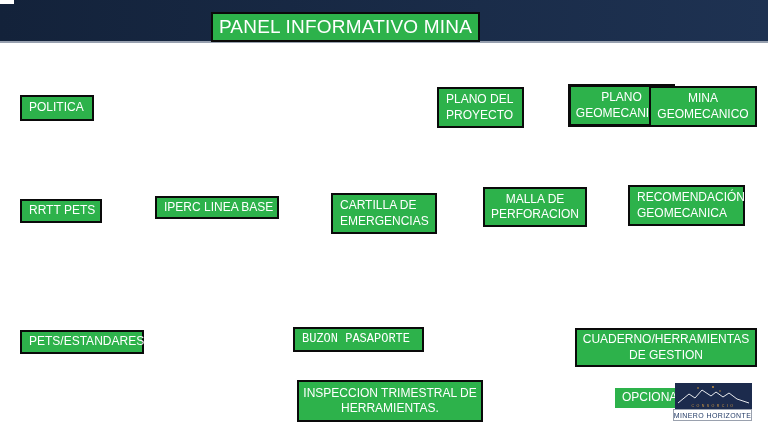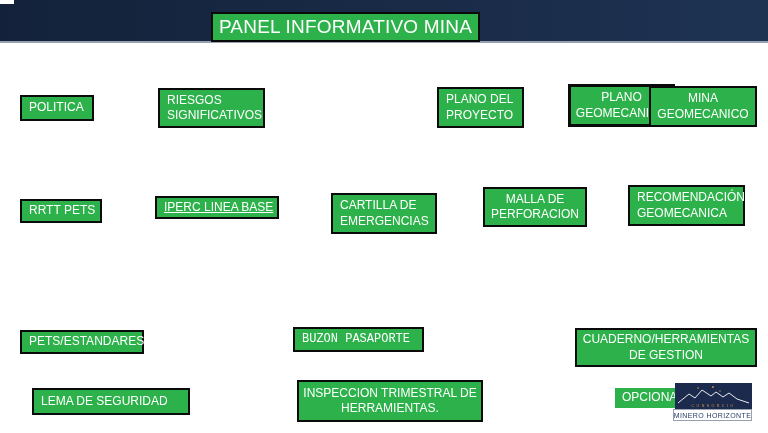--- a/index.html
+++ b/index.html
@@ -28,21 +28,21 @@
   .gbox.left{justify-content:flex-start;padding-left:7px;padding-right:3px;text-align:left;}
   .gbox.center{justify-content:center;text-align:center;padding:0 2px;}
   .gbox.thick{border-width:3px;}
   .gbox.noborder{border:none;}
   .p0{left:20px;top:95px;width:74px;height:26px;}
   .p1{left:158px;top:88px;width:107px;height:40px;}
   .p2{left:437px;top:87px;width:87px;height:41px;}
   .p3{left:533px;top:84px;width:107px;height:43px;margin-left:35px;}
   .p4{left:649px;top:86px;width:108px;height:41px;}
   .p5{left:20px;top:199px;width:82px;height:24px;}
-  .p6{left:155px;top:196px;width:124px;height:23px;text-decoration:underline;}
+  .p6{left:155px;top:196px;width:124px;height:23px;}
   .p7{left:331px;top:193px;width:106px;height:41px;}
   .p8{left:483px;top:187px;width:104px;height:40px;}
   .p9{left:628px;top:185px;width:117px;height:41px;}
   .p10{left:20px;top:330px;width:124px;height:24px;}
   .p11{left:293px;top:327px;width:131px;height:25px;font-family:Liberation Mono, monospace;}
   .p12{left:575px;top:328px;width:182px;height:39px;}
   .p13{left:32px;top:388px;width:158px;height:27px;}
   .p14{left:297px;top:380px;width:186px;height:42px;}
   .p15{left:615px;top:388px;width:64px;height:20px;}
   .logo{position:absolute;left:675px;top:383px;width:77px;height:38px;}
@@ -58,41 +58,38 @@
 
 <div class="stage">
 
   <div class="topbar">
     <div class="notch"></div>
   </div>
 
   <div class="title-box">PANEL INFORMATIVO MINA</div>
 
   <div class="gbox left p0">POLITICA</div>
-  <div class="gbox left p1">RIESGOS
-SIGNIFICATIVOS</div>
   <div class="gbox left p2">PLANO DEL
 PROYECTO</div>
   <div class="gbox center thick p3">PLANO
 GEOMECANICO</div>
   <div class="gbox center p4">MINA
 GEOMECANICO</div>
   <div class="gbox left p5">RRTT PETS</div>
   <div class="gbox left p6">IPERC LINEA BASE</div>
   <div class="gbox left p7">CARTILLA DE
 EMERGENCIAS</div>
   <div class="gbox center p8">MALLA DE
 PERFORACION</div>
   <div class="gbox left p9">RECOMENDACIÓN
 GEOMECANICA</div>
   <div class="gbox left p10">PETS/ESTANDARES</div>
   <div class="gbox left p11">BUZON PASAPORTE</div>
   <div class="gbox center p12">CUADERNO/HERRAMIENTAS
 DE GESTION</div>
-  <div class="gbox left p13">LEMA DE SEGURIDAD</div>
   <div class="gbox center p14">INSPECCION TRIMESTRAL DE
 HERRAMIENTAS.</div>
   <div class="gbox left noborder p15">OPCIONAL</div>
 
   <div class="logo">
     <svg width="77" height="26" viewBox="0 0 77 26">
       <rect x="0" y="0" width="77" height="26" fill="#1c2b4d"></rect>
       <polyline points="3,20 14,11 20,15 27,7 36,13 41,9 48,14 54,10 62,16 74,20" fill="none" stroke="#ffffff" stroke-width="0.9"></polyline>
       <circle cx="23" cy="5" r="0.8" fill="#d79b3e"></circle>
       <circle cx="38" cy="4" r="0.9" fill="#d79b3e"></circle>

